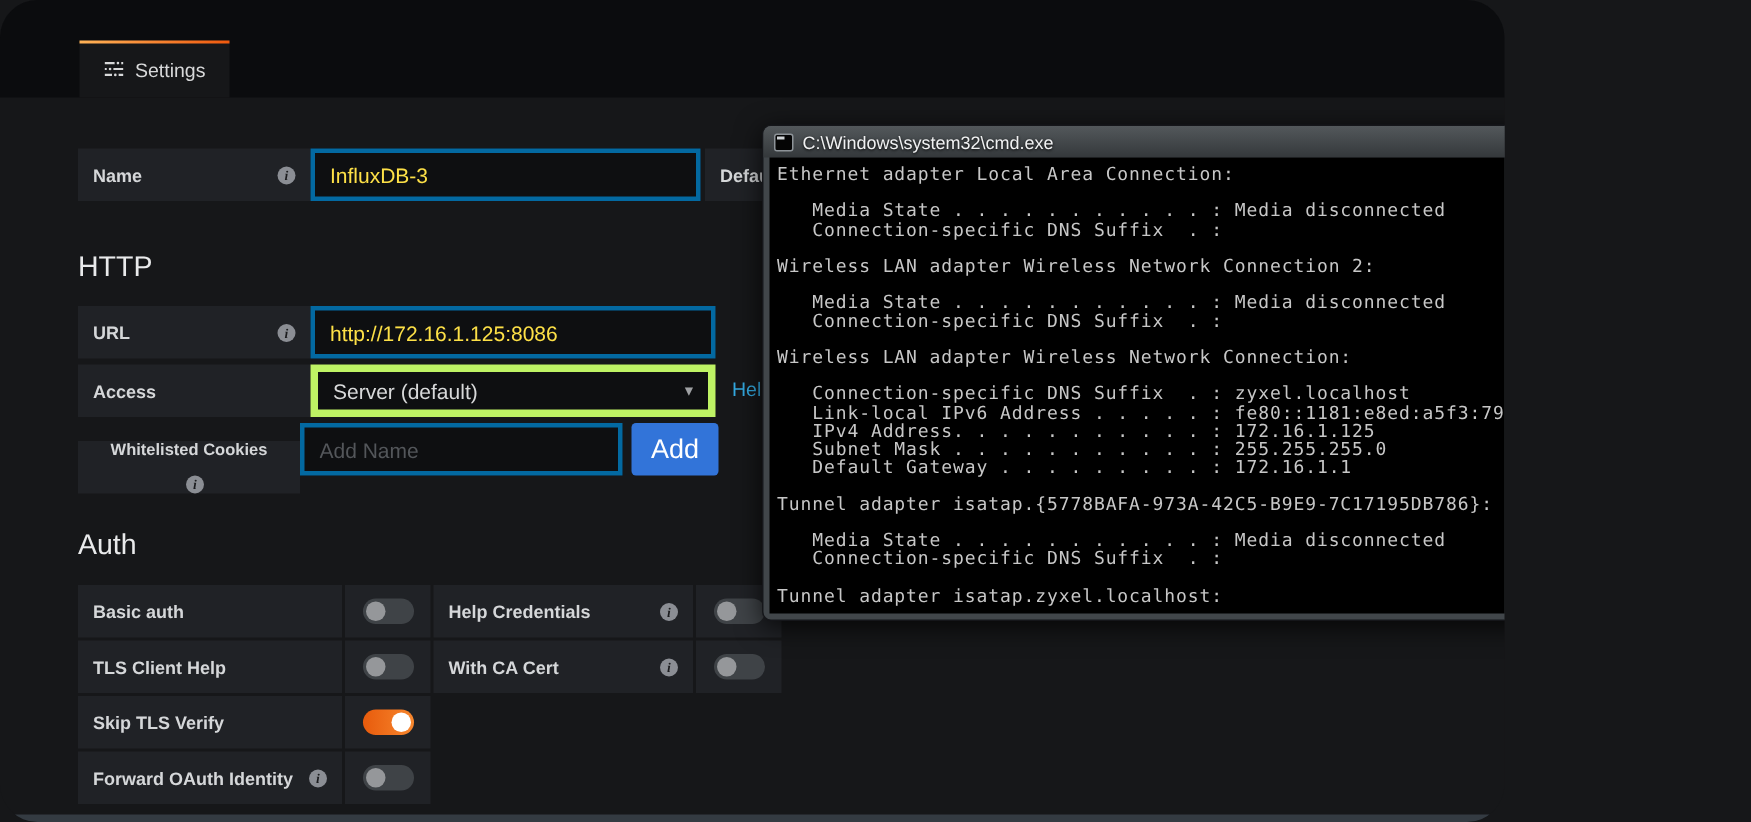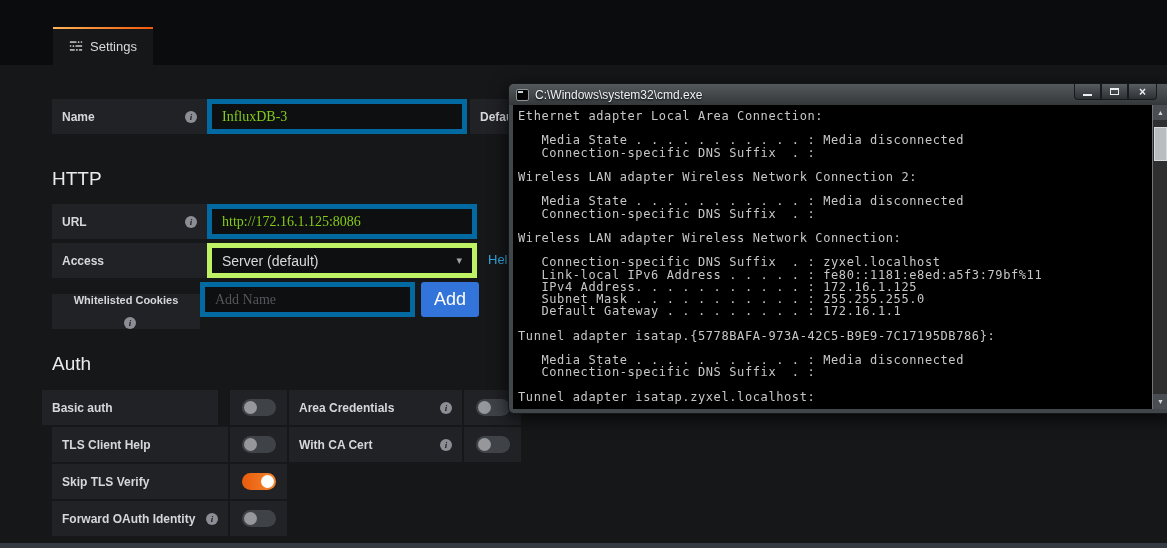--- a/index.html
+++ b/index.html
@@ -1,34 +1,34 @@
 <!DOCTYPE html>
 <html><head>
 <meta charset="utf-8">
 <style>
   * { margin:0; padding:0; box-sizing:border-box; }
   html,body { width:1167px; height:548px; overflow:hidden; background:#161719;
               font-family:"Liberation Sans", sans-serif; }
-  .screen { position:relative; width:1167px; height:548px; background:#161719; overflow:hidden; }
+  .screen { position:relative; width:1003px; height:548px; background:#161719; overflow:hidden;border-radius:25px; }
 
   
   .gf-header { position:absolute; left:0; top:0; width:1167px; height:65px; background:#0b0c0e; }
   .tab { position:absolute; left:53px; top:27px; width:100px; height:38px; background:#161719;
          display:flex; align-items:center; justify-content:center; gap:7px;
          color:#d8d9da; font-size:13px; font-weight:500; cursor:pointer; }
   .tab-accent { position:absolute; left:0; top:0; width:100%; height:2px;
                 background:linear-gradient(90deg,#ffb357,#f0590e); }
 
   
   .label-box { position:absolute; height:35px; background:#202226; color:#d5d7d9;
                font-size:12px; font-weight:600; display:flex; align-items:center;
                justify-content:space-between; padding:0 10px; }
-  .gf-input { position:absolute; height:35px; background:#0e0f11; border:5px solid #0369a1;
-              color:#84cc16; font-size:14px; padding:0 10px; outline:none;
-              font-family:Liberation Serif, serif; }
+  .gf-input { position:absolute; height:35px; background:#0e0f11; border:3px solid #0369a1;
+              color:#fde047; font-size:14px; padding:0 10px; outline:none;
+              font-family:Liberation Sans, sans-serif; }
   .gf-input::placeholder { color:#53565a; }
   .select-box { position:absolute; height:35px; background:#0e0f11; border:5px solid #bef264;
                 color:#d8d9da; font-size:14px; display:flex; align-items:center;
                 justify-content:space-between; padding:0 10px; cursor:pointer; }
   .select-caret { color:#9fa1a4; font-size:11px; }
   .info-icon { width:12px; height:12px; border-radius:50%; background:#8b8e94; color:#1b1c1e;
                font-size:9px; font-weight:bold; font-style:italic; display:inline-flex;
                align-items:center; justify-content:center; flex:0 0 auto; margin-left:8px;
                font-family:"Liberation Serif", serif; }
   .section-heading { position:absolute; color:#e9eaeb; font-size:19px; font-weight:500; }
@@ -133,30 +133,30 @@
 
   <div class="label-box" style="left:52px; top:294px; width:148px;flex-direction:column;">
     <span style="font-size:11px;">Whitelisted Cookies</span>
     <span class="info-icon">i</span>
   </div>
   <input class="gf-input" style="left: 200px; top: 282px; width: 215px;" placeholder="Add Name">
   <button class="btn-blue" style="left:421px; top:282px; width:58px;">Add</button>
 
   <div class="section-heading" style="left:52px; top:353px;">Auth</div>
 
-  <div class="label-box" style="left:42px; top:390px; width:176px;">
+  <div class="label-box" style="left:52px; top:390px; width:176px;">
     <span>Basic auth</span>
   </div>
   <div class="toggle-box" style="left:230px; top:390px;">
     <span class="switch">
         <span class="knob"></span>
       </span>
   </div>
   <div class="label-box" style="left:289px; top:390px; width:173px;">
-    <span>Area Credentials</span>
+    <span>Help Credentials</span>
     <span class="info-icon">i</span>
   </div>
   <div class="toggle-box" style="left:464px; top:390px;">
     <span class="switch">
         <span class="knob"></span>
       </span>
   </div>
 
   <div class="label-box" style="left:52px; top:427px; width:176px;">
     <span>TLS Client Help</span>

